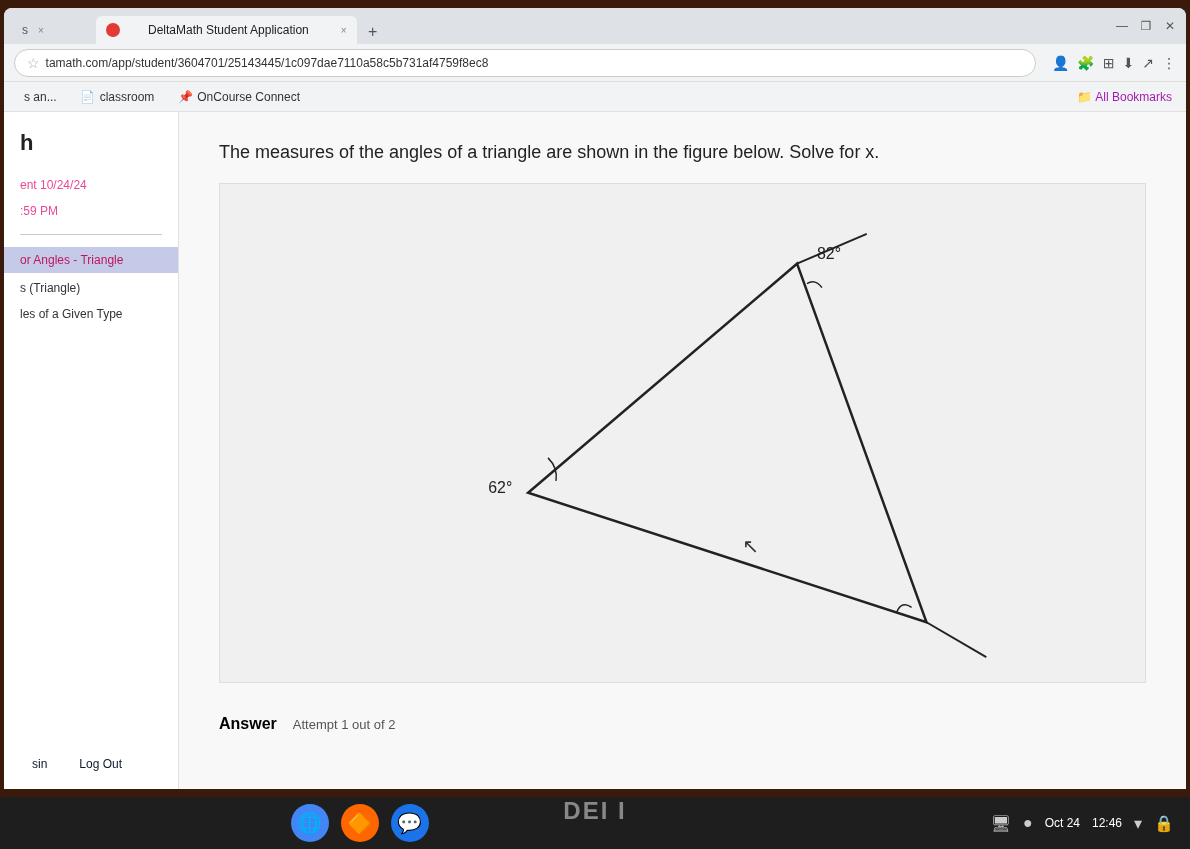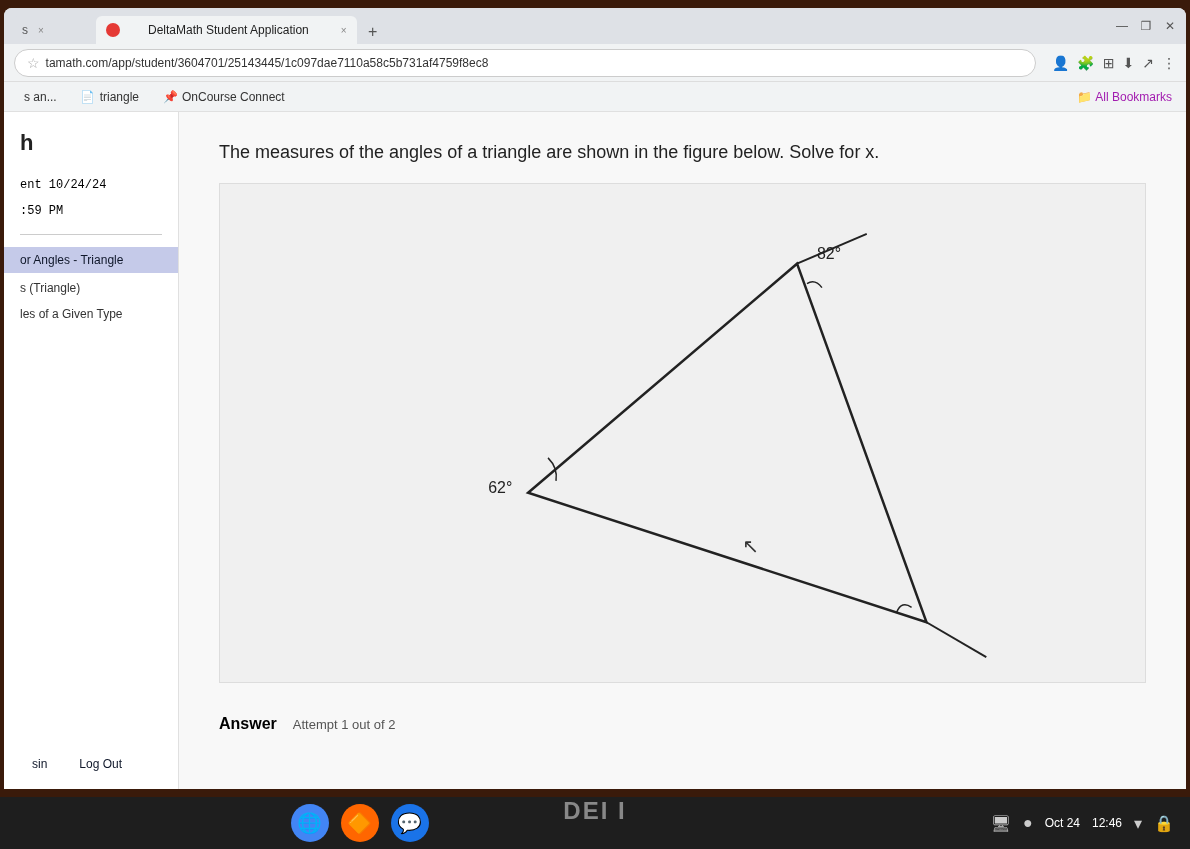--- a/index.html
+++ b/index.html
@@ -173,35 +173,34 @@
     .sidebar-header {
       font-size: 22px;
       font-weight: bold;
       padding: 8px 16px 16px 16px;
       color: #222;
     }
 
     .sidebar-info {
       padding: 4px 16px;
       font-size: 12px;
-      color: #000000;
+      color: #ec4899;
       line-height: 1.5;
-      font-family: Liberation Mono, monospace;
     }
 
     .sidebar-divider {
       height: 1px;
       background: #ccc;
       margin: 10px 16px;
     }
 
     .sidebar-nav-item {
       padding: 6px 16px;
       font-size: 12px;
-      color: #0f172a;
+      color: #be185d;
       cursor: pointer;
       background: #c5cae9;
       margin: 2px 0;
     }
 
     .sidebar-nav-item-plain {
       padding: 6px 16px;
       font-size: 12px;
       color: #333;
       cursor: pointer;
@@ -386,21 +385,21 @@
       <span class="addr-icon">⋮</span>
     </div>
   </div>
 
   <div class="bookmarks-bar">
     <div class="bookmark-item">
       <span>s an...</span>
     </div>
     <div class="bookmark-item">
       <span>📄</span>
-      <span>triangle</span>
+      <span>classroom</span>
     </div>
     <div class="bookmark-item">
       <span>📌</span>
       <span>OnCourse Connect</span>
     </div>
     <div class="all-bookmarks">
       <span>📁</span>
       <span>All Bookmarks</span>
     </div>
   </div>

